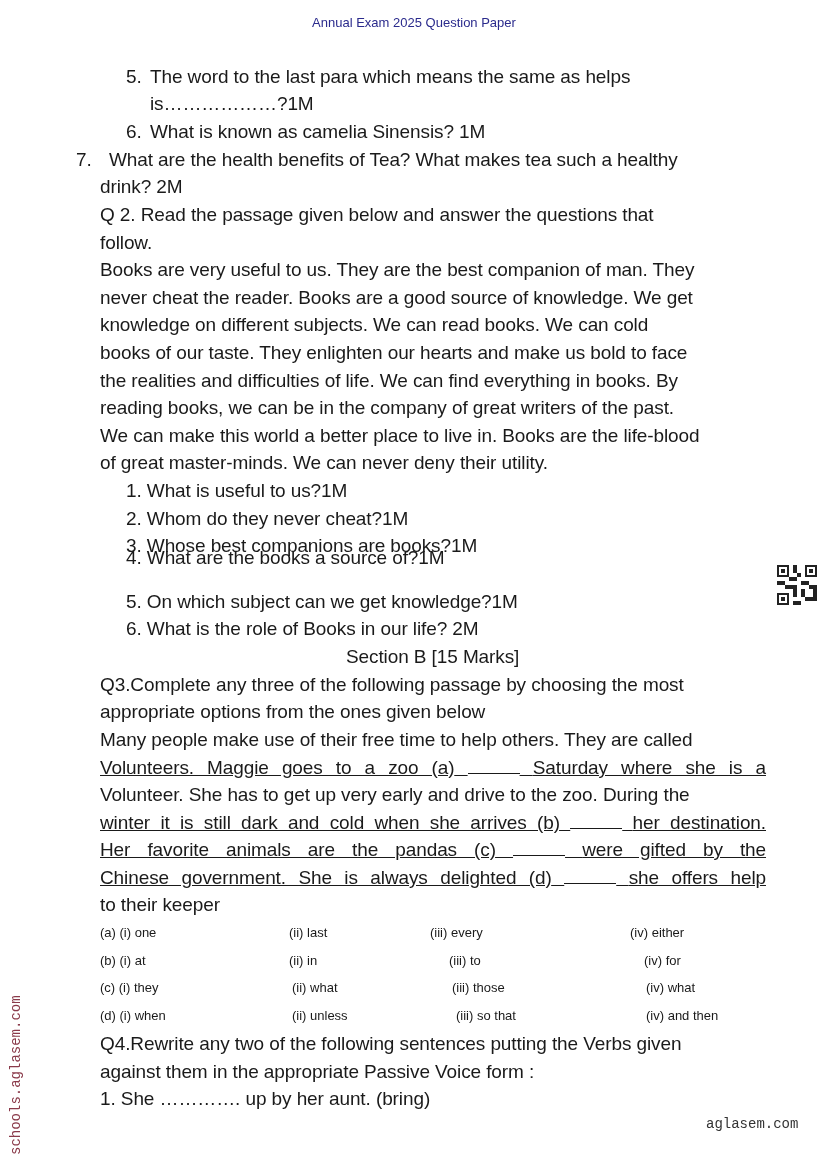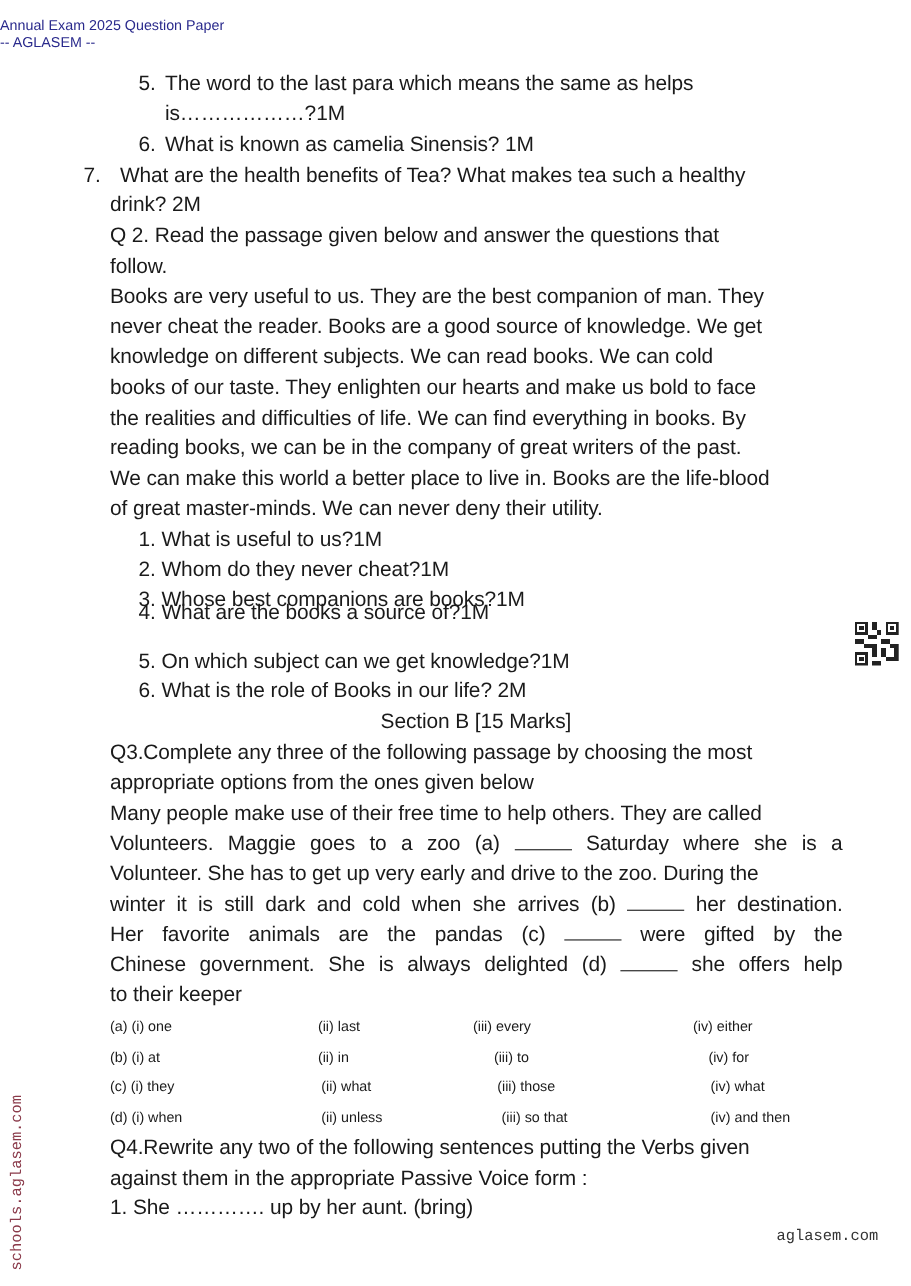--- a/index.html
+++ b/index.html
@@ -1,34 +1,33 @@
 <!DOCTYPE html>
 <html><head>
 <meta charset="utf-8">
 <style>
   html, body { margin: 0; padding: 0; }
   body {
     width: 828px; height: 1169px; background: #ffffff; position: relative; overflow: hidden;
     font-family: "Liberation Sans", sans-serif; color: #1a1a1a;
   }
-  .header { position: absolute; top: 15px; left: 0; width: 828px; text-align: left; color: #2a2a8c; font-size: 13px; line-height: 16px; }
+  .header { position: absolute; top: 15px; left: 0; width: 828px; text-align: center; color: #2a2a8c; font-size: 13px; line-height: 16px; }
   .line { position: absolute; font-size: 19px; line-height: 24px; white-space: nowrap; letter-spacing: -0.1px; }
-  .just { white-space: normal; text-align: justify; text-align-last: justify; width: 666px; }
+  .just { white-space: normal; text-align: justify; text-align-last: justify; width: 666px; text-decoration: underline; }
   .opt { position: absolute; font-size: 13px; line-height: 24px; white-space: nowrap; }
   .qr { position: absolute; left: 777px; top: 565px; width: 40px; height: 40px; }
   .side-url { position: absolute; left: 8px; top: 1155px; transform: rotate(-90deg); transform-origin: left top; font-family: "Liberation Mono", monospace; font-size: 14px; color: #8a3a4a; white-space: nowrap; }
   .foot-url { position: absolute; left: 706px; top: 1116px; font-family: "Liberation Mono", monospace; font-size: 14px; color: #333; }
   .blank { display: inline-block; border-bottom: 1.5px solid #1a1a1a; width: 52px; height: 16px; vertical-align: baseline; }
 </style>
 </head>
 <body>
 
 <div class="header">
   <div>Annual Exam 2025 Question Paper</div>
-  <div>-- AGLASEM --</div>
 </div>
 
 <div class="line" style="left:126px;top:65px">5.</div>
 <div class="line" style="left:150px;top:65px">The word to the last para which means the same as helps</div>
 <div class="line" style="left:150px;top:92px">is………………?1M</div>
 <div class="line" style="left:126px;top:120px">6.</div>
 <div class="line" style="left:150px;top:120px">What is known as camelia Sinensis? 1M</div>
 <div class="line" style="left:76px;top:148px">7.</div>
 <div class="line" style="left:109px;top:148px">What are the health benefits of Tea? What makes tea such a healthy</div>
 <div class="line" style="left:100px;top:175px">drink? 2M</div>

